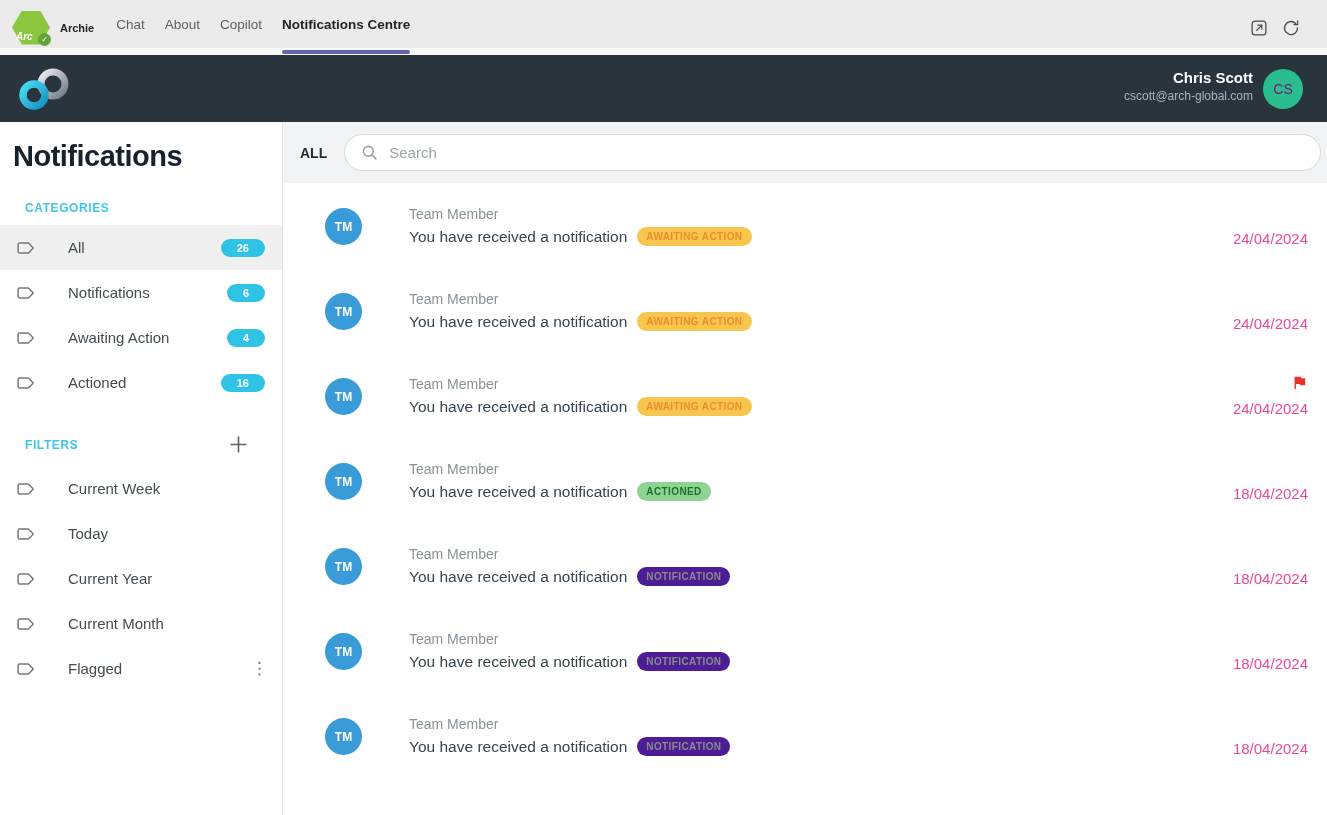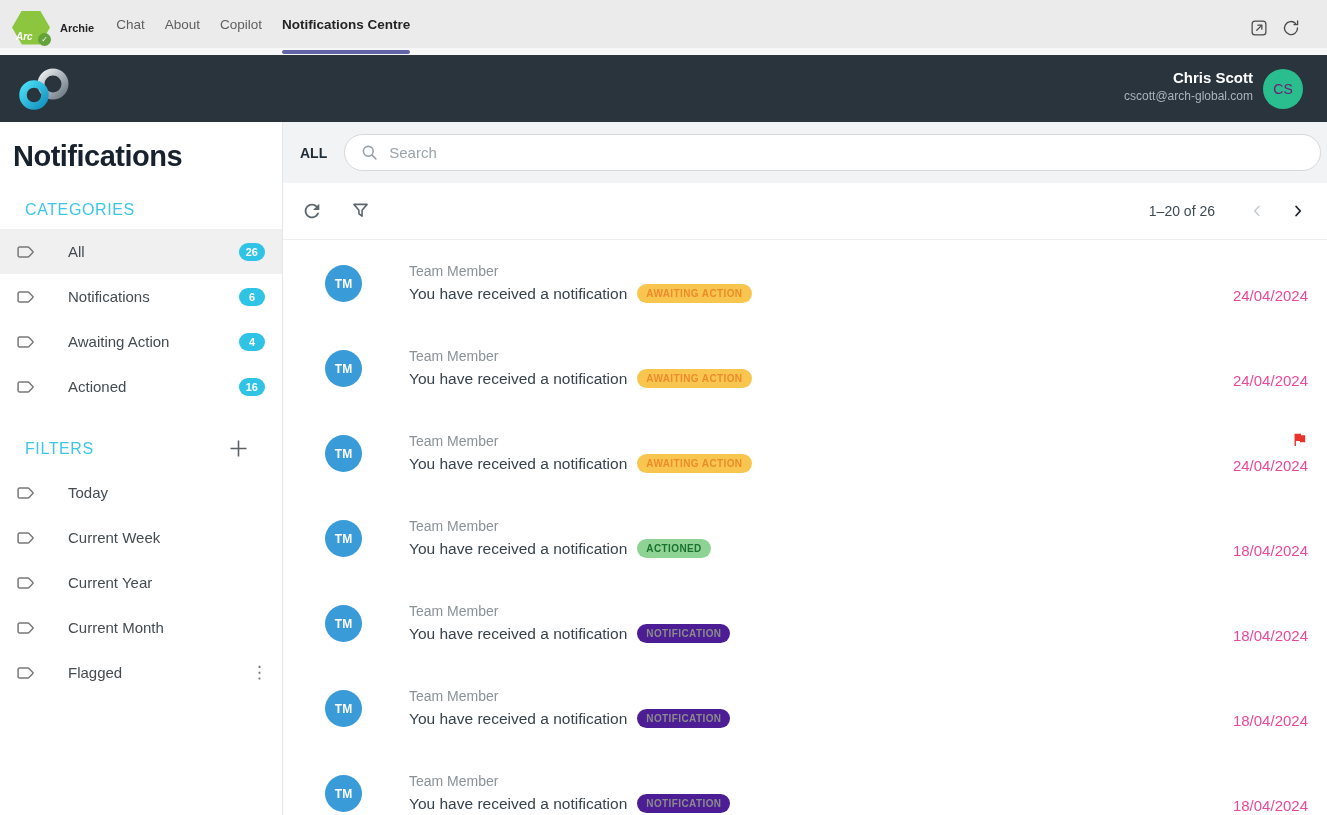--- a/index.html
+++ b/index.html
@@ -83,33 +83,33 @@
   .sidebar {
     position: absolute; top: 122px; left: 0; bottom: 0; width: 283px;
     background: #ffffff; border-right: 1px solid #e4e6e8;
     padding-top: 18px;
   }
   .sidebar h1 {
     margin-left: 13px; font-size: 29px; font-weight: 800;
     color: #17222e; letter-spacing: -0.5px;
   }
   .section-label {
-    color: #3cc7ea; font-size: 16px; font-weight: normal; letter-spacing: 0.6px;
+    color: #3cc7ea; font-size: 12px; font-weight: bold; letter-spacing: 0.6px;
   }
   .cat-label { margin: 28px 0 10px 25px; }
   .side-list { list-style: none; }
   .side-item {
     height: 45px; display: flex; align-items: center;
     padding: 0 17px 0 16px; cursor: pointer;
   }
   .side-item.selected { background: #f0f0f0; }
   .tag-icon { width: 20px; height: 20px; flex: none; display: inline-flex; }
   .side-label { margin-left: 32px; font-size: 15px; color: #444c52; }
   .count-badge {
-    margin-left: auto; min-width: 26px; height: 18px; padding: 0 7px;
+    margin-left: auto; min-width: 26px; height: 18px; padding: 0 16px;
     border-radius: 9px; background: #2fc3e6; color: #fff;
     font-size: 11px; font-weight: bold;
     display: inline-flex; align-items: center; justify-content: center;
   }
   .filters-head {
     display: flex; align-items: center; justify-content: space-between;
     margin: 30px 34px 12px 25px;
   }
   .plus-btn { width: 19px; height: 19px; display: inline-flex; cursor: pointer; }
   .dots-btn {
@@ -298,31 +298,31 @@
     </span>
   </div>
   <ul class="side-list">
 
       <li class="side-item">
         <span class="tag-icon">
           <svg viewBox="0 0 24 24" width="20" height="20">
             <path d="M4.2 6h10.1c.5 0 1 .2 1.3.6l4.6 4.7c.4.4.4 1 0 1.4l-4.6 4.7c-.3.4-.8.6-1.3.6H4.2c-.9 0-1.7-.8-1.7-1.7V7.7c0-.9.8-1.7 1.7-1.7z" fill="none" stroke="#787878" stroke-width="1.8" stroke-linejoin="round"></path>
           </svg>
         </span>
+        <span class="side-label">Current Week</span>
+
+      </li>
+
+      <li class="side-item">
+        <span class="tag-icon">
+          <svg viewBox="0 0 24 24" width="20" height="20">
+            <path d="M4.2 6h10.1c.5 0 1 .2 1.3.6l4.6 4.7c.4.4.4 1 0 1.4l-4.6 4.7c-.3.4-.8.6-1.3.6H4.2c-.9 0-1.7-.8-1.7-1.7V7.7c0-.9.8-1.7 1.7-1.7z" fill="none" stroke="#787878" stroke-width="1.8" stroke-linejoin="round"></path>
+          </svg>
+        </span>
         <span class="side-label">Today</span>
-
-      </li>
-
-      <li class="side-item">
-        <span class="tag-icon">
-          <svg viewBox="0 0 24 24" width="20" height="20">
-            <path d="M4.2 6h10.1c.5 0 1 .2 1.3.6l4.6 4.7c.4.4.4 1 0 1.4l-4.6 4.7c-.3.4-.8.6-1.3.6H4.2c-.9 0-1.7-.8-1.7-1.7V7.7c0-.9.8-1.7 1.7-1.7z" fill="none" stroke="#787878" stroke-width="1.8" stroke-linejoin="round"></path>
-          </svg>
-        </span>
-        <span class="side-label">Current Week</span>
 
       </li>
 
       <li class="side-item">
         <span class="tag-icon">
           <svg viewBox="0 0 24 24" width="20" height="20">
             <path d="M4.2 6h10.1c.5 0 1 .2 1.3.6l4.6 4.7c.4.4.4 1 0 1.4l-4.6 4.7c-.3.4-.8.6-1.3.6H4.2c-.9 0-1.7-.8-1.7-1.7V7.7c0-.9.8-1.7 1.7-1.7z" fill="none" stroke="#787878" stroke-width="1.8" stroke-linejoin="round"></path>
           </svg>
         </span>
         <span class="side-label">Current Year</span>
@@ -357,45 +357,20 @@
     <span class="scope">ALL</span>
     <div class="search-pill">
       <svg viewBox="0 0 24 24" width="19" height="19" fill="none" stroke="#97a0a6" stroke-width="2" stroke-linecap="round">
         <circle cx="10.5" cy="10.5" r="6.2"></circle>
           <path d="M15.2 15.2L20 20"></path>
       </svg>
       <input type="text" placeholder="Search" style="">
     </div>
   </div>
 
-  <div class="toolbar">
-    <span class="tool-icon">
-      <svg viewBox="0 0 24 24" width="22" height="22" fill="#5c666d">
-        <path d="M17.65 6.35A7.96 7.96 0 0 0 12 4c-4.42 0-7.99 3.58-7.99 8s3.57 8 7.99 8c3.73 0 6.84-2.55 7.73-6h-2.08a5.99 5.99 0 0 1-5.65 4c-3.31 0-6-2.69-6-6s2.69-6 6-6c1.66 0 3.14.69 4.22 1.78L13 11h7V4l-2.35 2.35z"></path>
-      </svg>
-    </span>
-    <span class="tool-icon">
-      <svg viewBox="0 0 24 24" width="21" height="21" fill="none" stroke="#5c666d" stroke-width="1.8" stroke-linejoin="round">
-        <path d="M4.5 5h15l-5.7 6.6v6.9l-3.6-2.7v-4.2L4.5 5z"></path>
-      </svg>
-    </span>
-    <div class="pager">
-      <span class="pager-text">1–20 of 26</span>
-      <span class="chev prev">
-        <svg viewBox="0 0 24 24" width="18" height="18" fill="none" stroke="#c8cdd1" stroke-width="2.2" stroke-linecap="round" stroke-linejoin="round">
-          <path d="M14.5 6l-5.5 6 5.5 6"></path>
-        </svg>
-      </span>
-      <span class="chev next">
-        <svg viewBox="0 0 24 24" width="18" height="18" fill="none" stroke="#1b242b" stroke-width="2.4" stroke-linecap="round" stroke-linejoin="round">
-          <path d="M9.5 6l5.5 6-5.5 6"></path>
-        </svg>
-      </span>
-    </div>
-  </div>
 
   <div class="note-list">
 
       <div class="note-row">
         <div class="note-avatar">TM</div>
         <div class="note-body">
           <div class="note-sender">Team Member</div>
           <div class="note-msg-line">
             <span class="note-msg">You have received a notification</span>
             <span class="badge awaiting">AWAITING ACTION</span>

